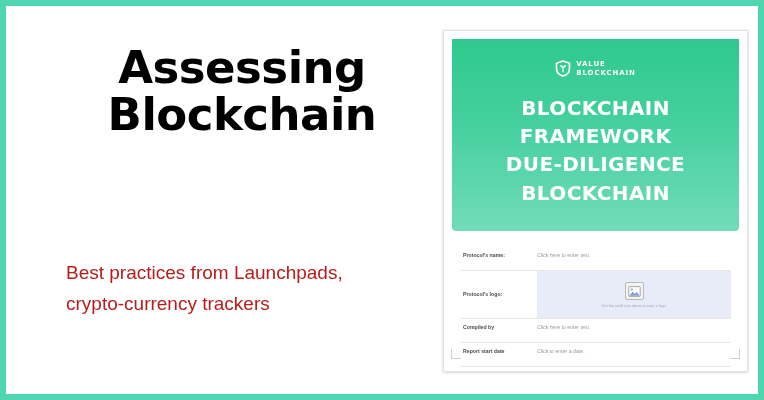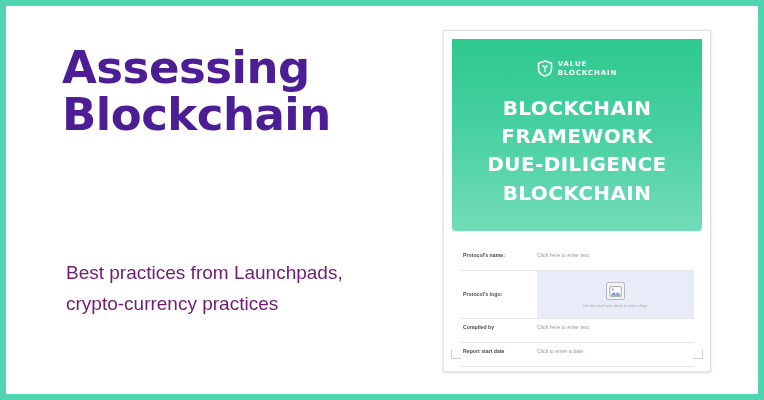--- a/index.html
+++ b/index.html
@@ -27,49 +27,50 @@
   
   .left-col {
     position: absolute;
     left: 56px;
     top: 38px;
     width: 360px;
   }
 
   .headline {
     margin: 0;
-    color: #4c1d95;
+    color: #000000;
     font-family: "DejaVu Sans", sans-serif;
     font-weight: bold;
     font-size: 45px;
     line-height: 1.05;
     letter-spacing: -0.5px;
+    text-align: center;
   }
   .headline .hl-line { display: block; }
 
   .subhead {
     margin: 0;
     position: absolute;
     top: 214px;
     left: 4px;
     width: 380px;
-    color: #701a75;
+    color: #b91c1c;
     font-family: "Liberation Sans", sans-serif;
     font-size: 19px;
     line-height: 1.62;
     font-weight: normal;
   }
   .subhead .sub-line { display: block; }
 
   
   .doc-wrap {
     position: absolute;
     left: 437px;
     top: 24px;
-    width: 268px;
+    width: 305px;
     height: 342px;
   }
   .doc-page {
     position: relative;
     box-sizing: border-box;
     width: 100%;
     height: 100%;
     background: #ffffff;
     border: 1px solid #e2e2e2;
     box-shadow: 0 1px 3px rgba(0,0,0,0.13), 0 0 0 1px rgba(0,0,0,0.02);
@@ -203,21 +204,21 @@
 
   <div class="left-col">
 
     <h1 class="headline">
       <span class="hl-line">Assessing</span>
       <span class="hl-line">Blockchain</span>
     </h1>
 
     <p class="subhead">
       <span class="sub-line">Best practices from Launchpads,</span>
-      <span class="sub-line">crypto-currency practices</span>
+      <span class="sub-line">crypto-currency trackers</span>
     </p>
   </div>
 
   <div class="doc-wrap">
     <div class="doc-page">
 
       <div class="doc-hero">
 
         <div class="brand">
           <svg class="brand-mark" viewBox="0 0 20 22">

